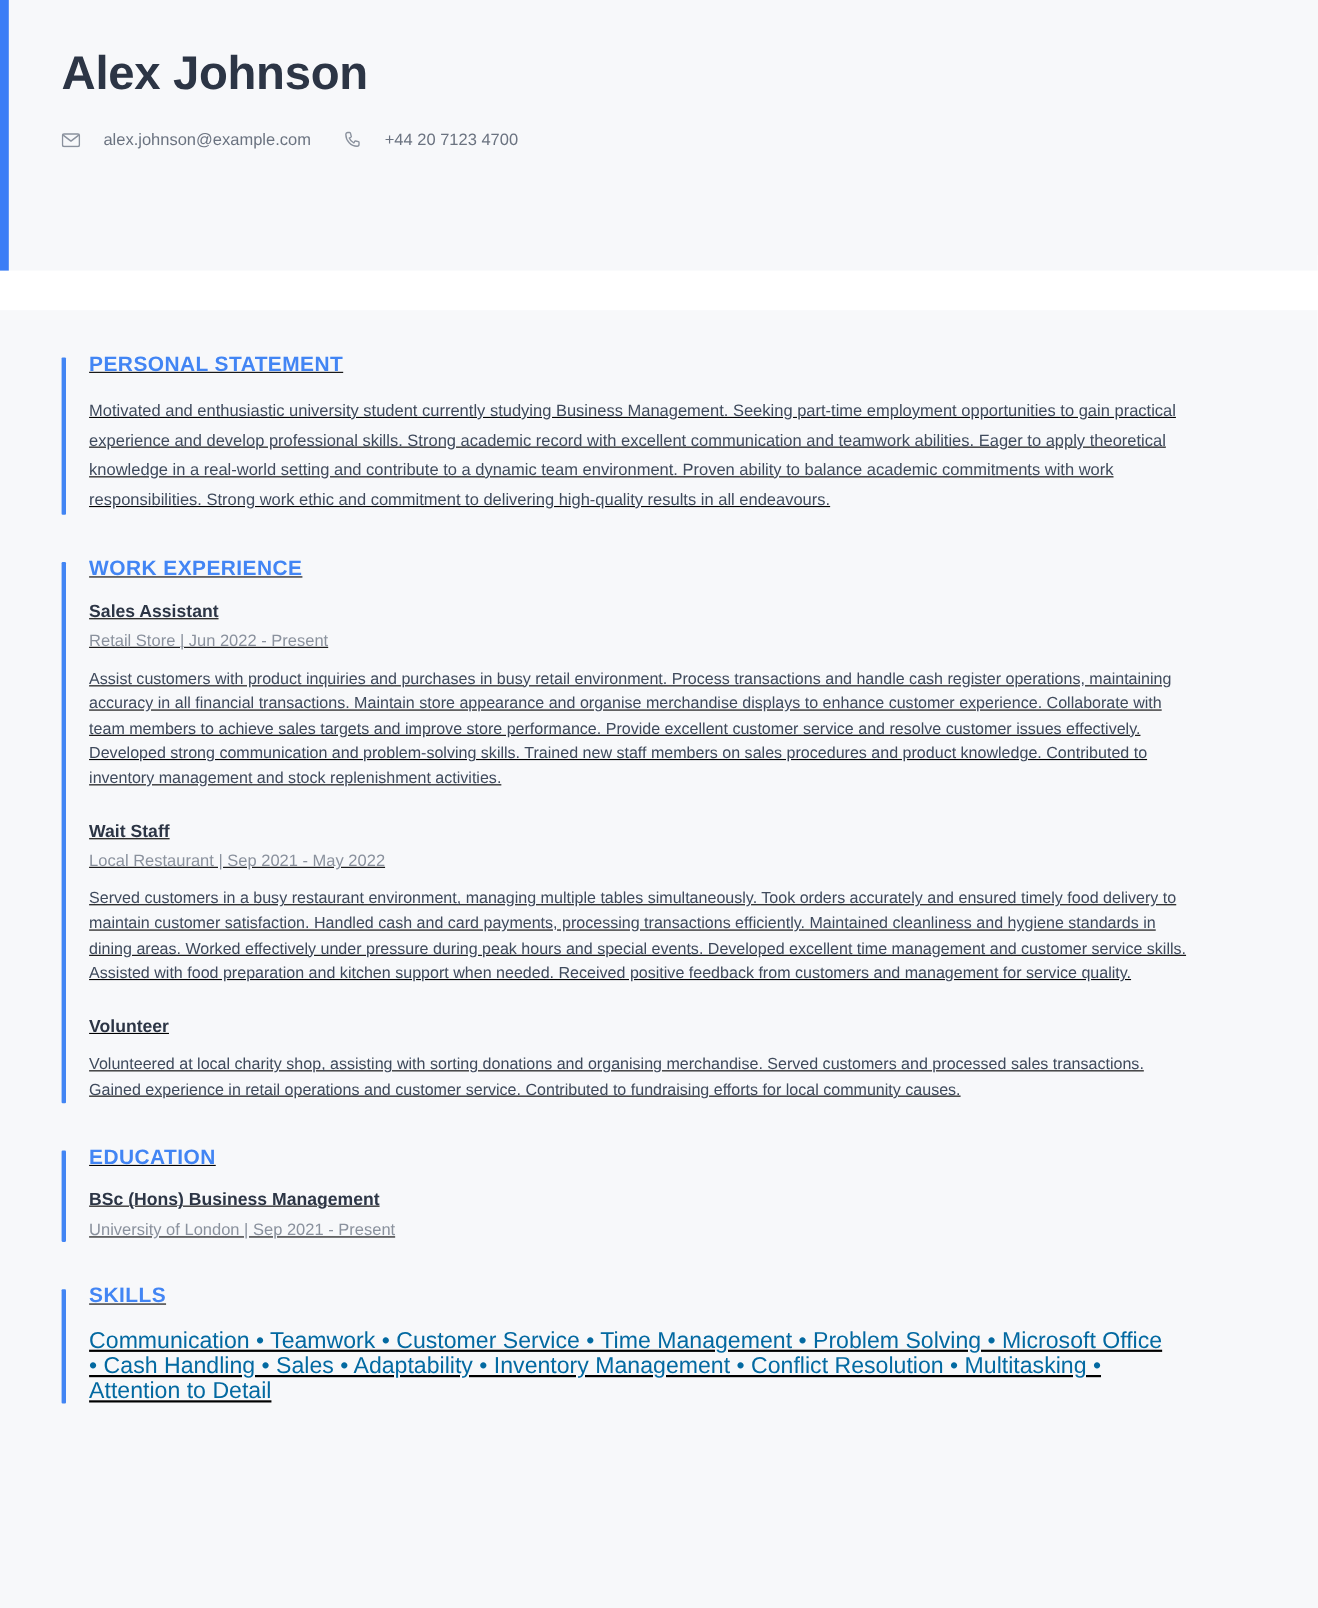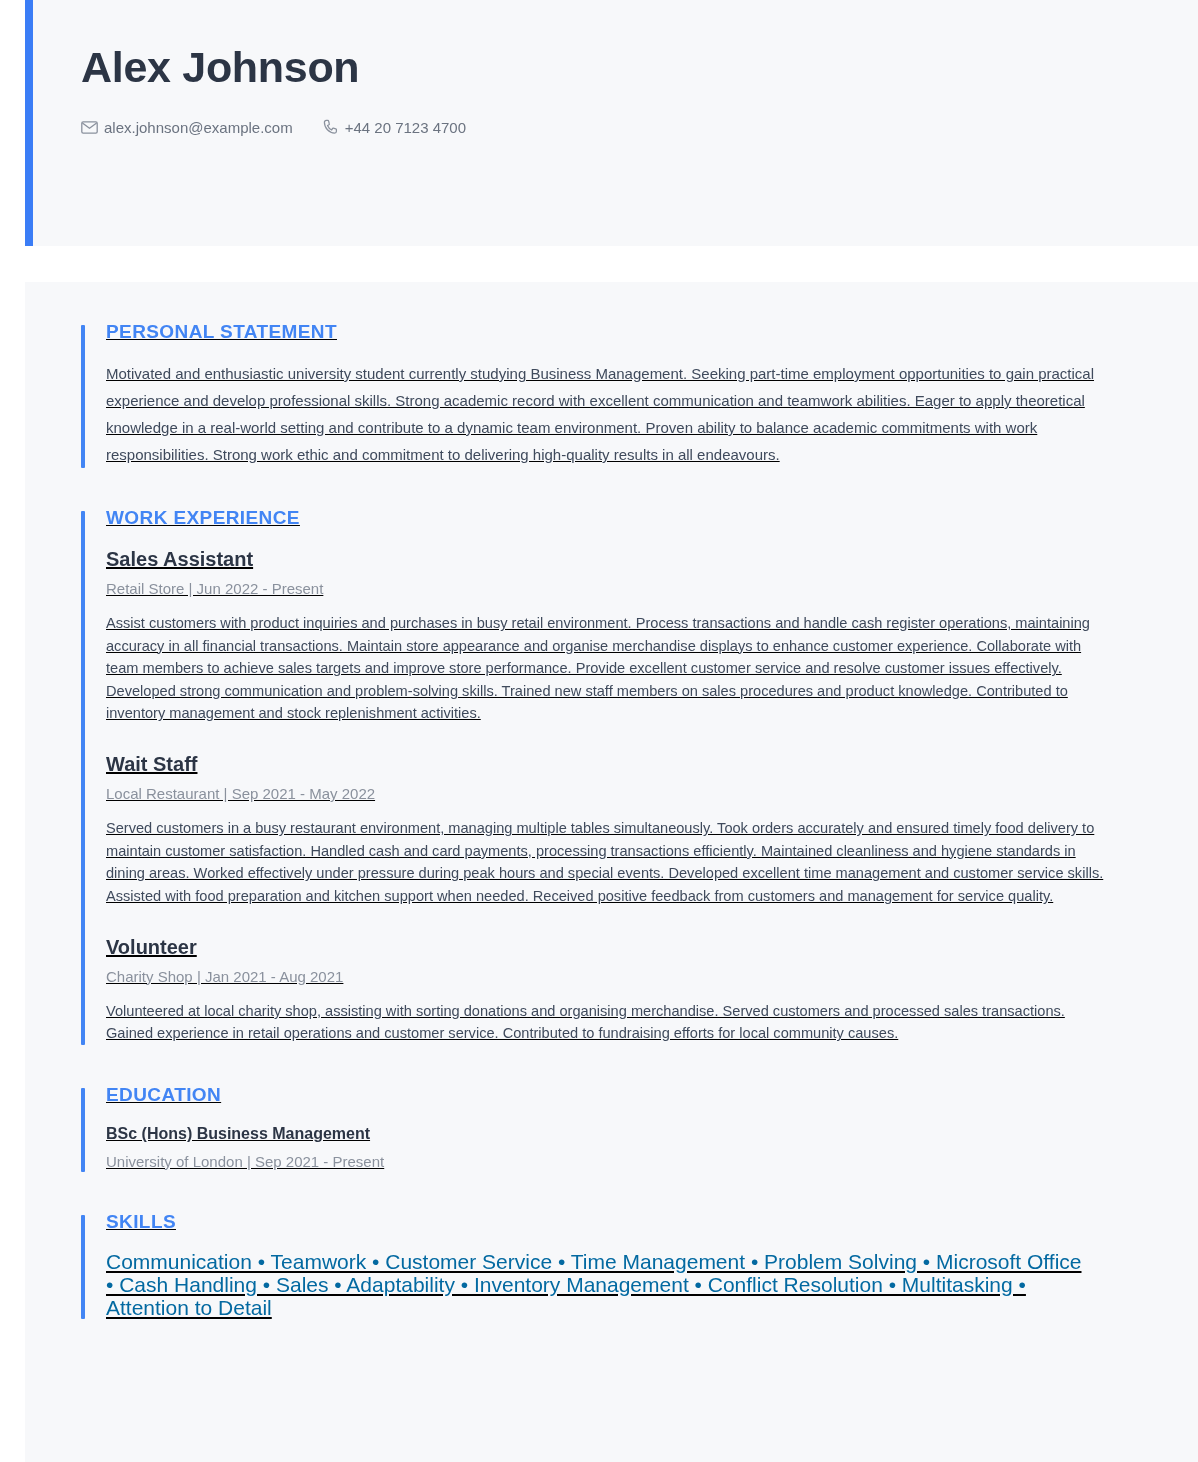--- a/index.html
+++ b/index.html
@@ -14,21 +14,20 @@
     -webkit-font-smoothing: antialiased;
   }
 
   .resume {
     width: 1198px;
     min-height: 1462px;
     background: #ffffff;
     box-sizing: border-box;
     display: flex;
     flex-direction: column;
-    padding-left: 25px;
   }
 
   
   .header {
     position: relative;
     background: #f7f8fa;
     padding: 44px 56px 50px 56px;
     box-sizing: border-box;
     height: 246px;
   }
@@ -57,21 +56,21 @@
   }
   .contact-row {
     margin-top: 29px;
     display: flex;
     align-items: center;
     gap: 30px;
   }
   .contact-item {
     display: flex;
     align-items: center;
-    gap: 6px;
+    gap: 21px;
     font-size: 15px;
     color: #6b7380;
     line-height: 1;
   }
   .contact-item svg {
     display: block;
     flex: 0 0 auto;
   }
 
   
@@ -120,21 +119,21 @@
     color: #3f4a5c;
     max-width: 1000px;
   }
 
   .entry {
     margin-bottom: 26px;
   }
   .entry:last-child { margin-bottom: 0; }
   .entry-role {
     margin: 0;
-    font-size: 20px;
+    font-size: 16px;
     font-weight: bold;
     color: #2c3545;
     line-height: 1.35;
   }
   .entry-meta {
     margin: 6px 0 0 0;
     font-size: 15px;
     color: #8a919d;
     line-height: 1.35;
   }
@@ -225,21 +224,20 @@
       </div>
 
       <div class="entry">
         <p class="entry-role">Wait Staff</p>
         <p class="entry-meta">Local Restaurant | Sep 2021 - May 2022</p>
         <p class="entry-desc">Served customers in a busy restaurant environment, managing multiple tables simultaneously. Took orders accurately and ensured timely food delivery to maintain customer satisfaction. Handled cash and card payments, processing transactions efficiently. Maintained cleanliness and hygiene standards in dining areas. Worked effectively under pressure during peak hours and special events. Developed excellent time management and customer service skills. Assisted with food preparation and kitchen support when needed. Received positive feedback from customers and management for service quality.</p>
       </div>
 
       <div class="entry">
         <p class="entry-role">Volunteer</p>
-        <p class="entry-meta">Charity Shop | Jan 2021 - Aug 2021</p>
         <p class="entry-desc">Volunteered at local charity shop, assisting with sorting donations and organising merchandise. Served customers and processed sales transactions. Gained experience in retail operations and customer service. Contributed to fundraising efforts for local community causes.</p>
       </div>
     </div>
 
     <div class="section">
       <div class="section-accent"></div>
       <h3 class="section-title">EDUCATION</h3>
 
       <div class="edu-entry">
         <p class="edu-degree">BSc (Hons) Business Management</p>

